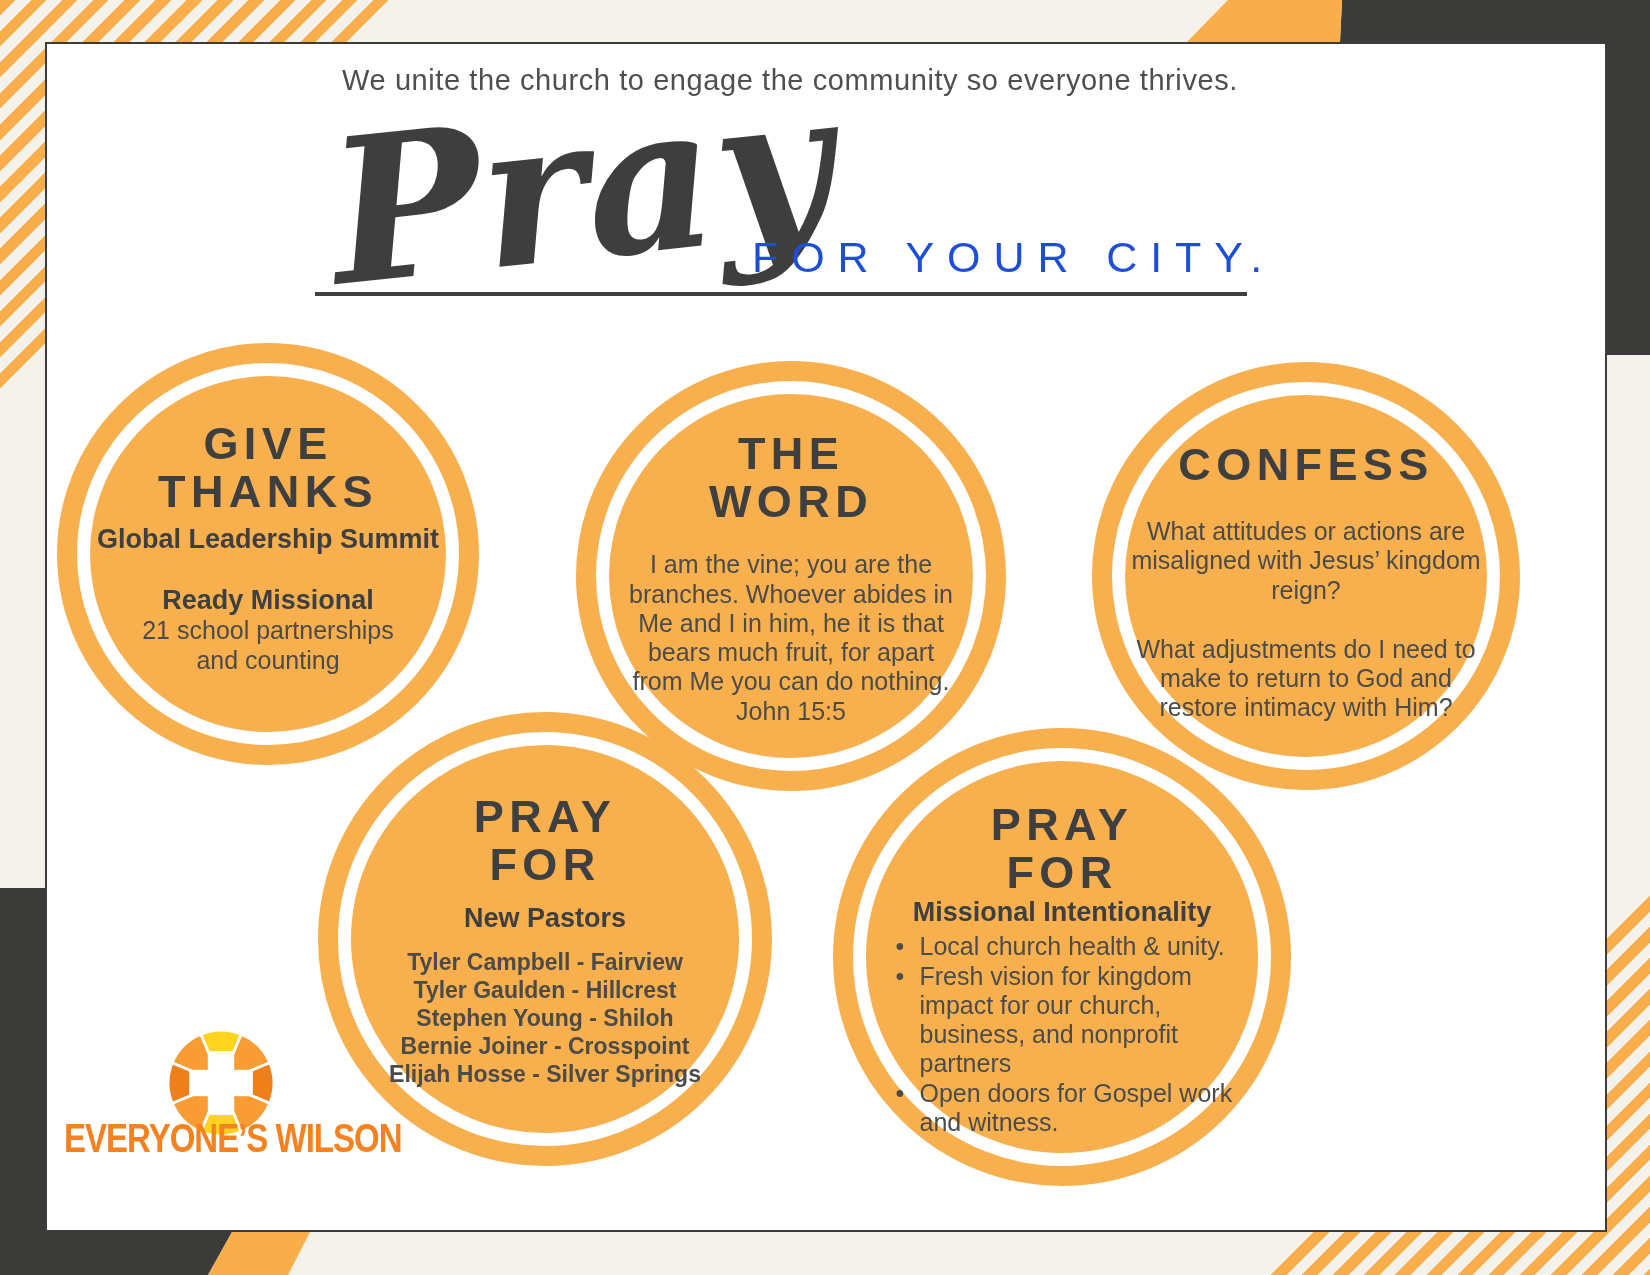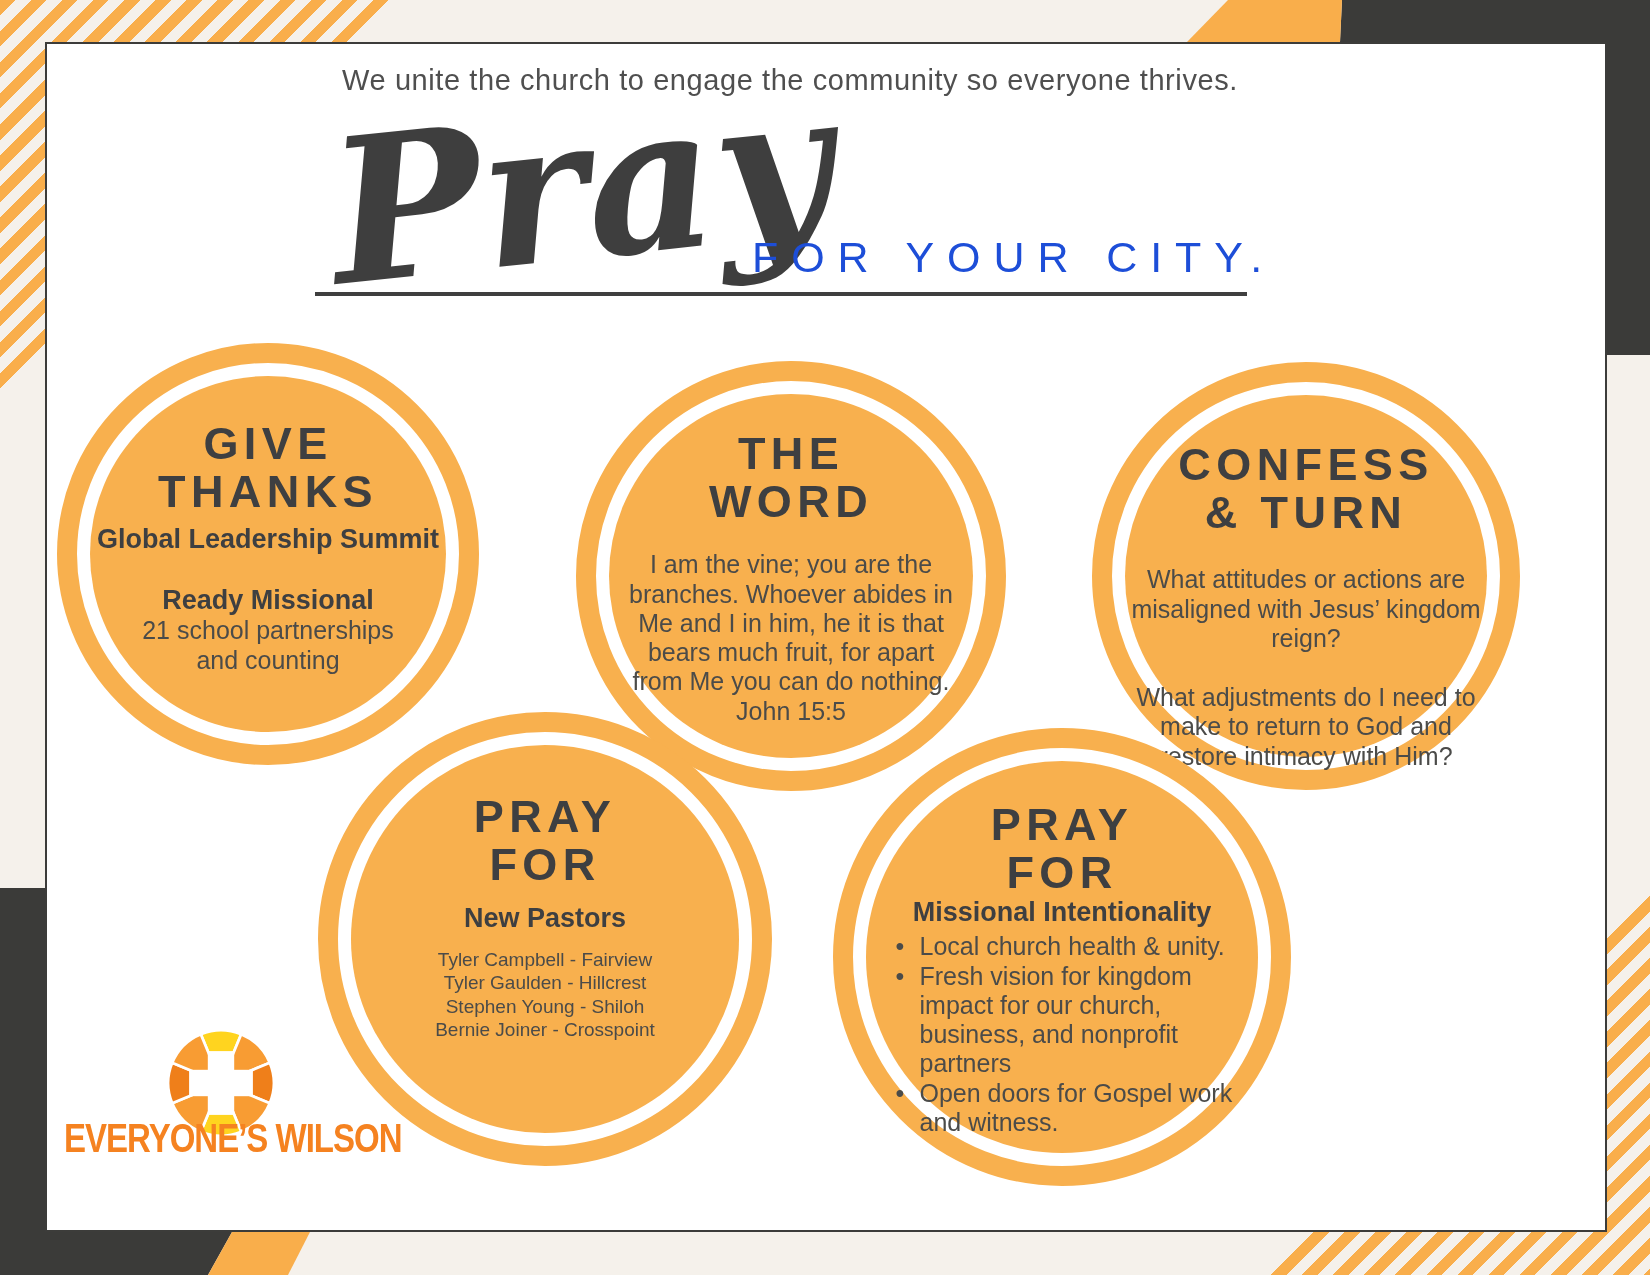--- a/index.html
+++ b/index.html
@@ -49,21 +49,21 @@
   #circle-1 .disc{padding-top:44px;}
   #circle-2 .disc{padding-top:36px;}
   #circle-3 .disc{padding-top:46px;}
   #circle-4 .disc{padding-top:48px;}
   #circle-5 .disc{padding-top:40px;}
   .w300{width:300px;}
   .w335{width:335px;}
   .w370{width:372px;}
   .mt8{margin-top:8px;} .mt14{margin-top:14px;} .mt20{margin-top:28px;}
   .mt24{margin-top:24px;} .mt30{margin-top:30px;}
-  .name-line{font-size:19px;line-height:1.22;white-space:nowrap;}
+  .name-line{font-size:23px;line-height:1.22;white-space:nowrap;font-weight:bold;}
   .bullets{list-style:none;margin:4px 0 0 0;padding:0;width:345px;text-align:left;}
   .bullets li{position:relative;font-size:25px;line-height:1.17;padding-left:30px;}
   .bullets li::before{content:"•";position:absolute;left:6px;top:0;}
   
   .logo-icon{position:absolute;left:166px;top:1028px;width:110px;height:110px;z-index:7;}
   .logo-text{position:absolute;left:64px;top:1114px;z-index:7;
     font-size:33px;font-weight:bold;letter-spacing:-1px;color:#F58220;
     transform:scaleY(1.25);transform-origin:left top;white-space:nowrap;}
 </style>
 </head>
@@ -102,36 +102,36 @@
       <div class="c-head">THE</div>
       <div class="c-head">WORD</div>
       <div class="c-body w335 mt24">I am the vine; you are the branches. Whoever abides in Me and I in him, he it is that bears much fruit, for apart from Me you can do nothing.</div>
       <div class="c-body">John 15:5</div>
     </div>
   </div>
 
   <div class="circle" id="circle-3">
     <div class="disc">
       <div class="c-head">CONFESS</div>
-      <div class="c-head">&amp; TURN</div>
       <div class="c-body w370 mt20">What attitudes or actions are misaligned with Jesus’ kingdom reign?</div>
       <div class="c-body w370 mt30">What adjustments do I need to make to return to God and restore intimacy with Him?</div>
     </div>
   </div>
 
   <div class="circle" id="circle-4">
     <div class="disc">
       <div class="c-head">PRAY</div>
       <div class="c-head">FOR</div>
       <div class="c-sub mt14">New Pastors</div>
       <div class="mt14">
         <div class="name-line">Tyler Campbell - Fairview</div>
         <div class="name-line">Tyler Gaulden - Hillcrest</div>
         <div class="name-line">Stephen Young - Shiloh</div>
         <div class="name-line">Bernie Joiner - Crosspoint</div>
+        <div class="name-line">Elijah Hosse - Silver Springs</div>
       </div>
     </div>
   </div>
 
   <div class="circle" id="circle-5">
     <div class="disc">
       <div class="c-head">PRAY</div>
       <div class="c-head">FOR</div>
       <div class="c-sub">Missional Intentionality</div>
       <ul class="bullets">

